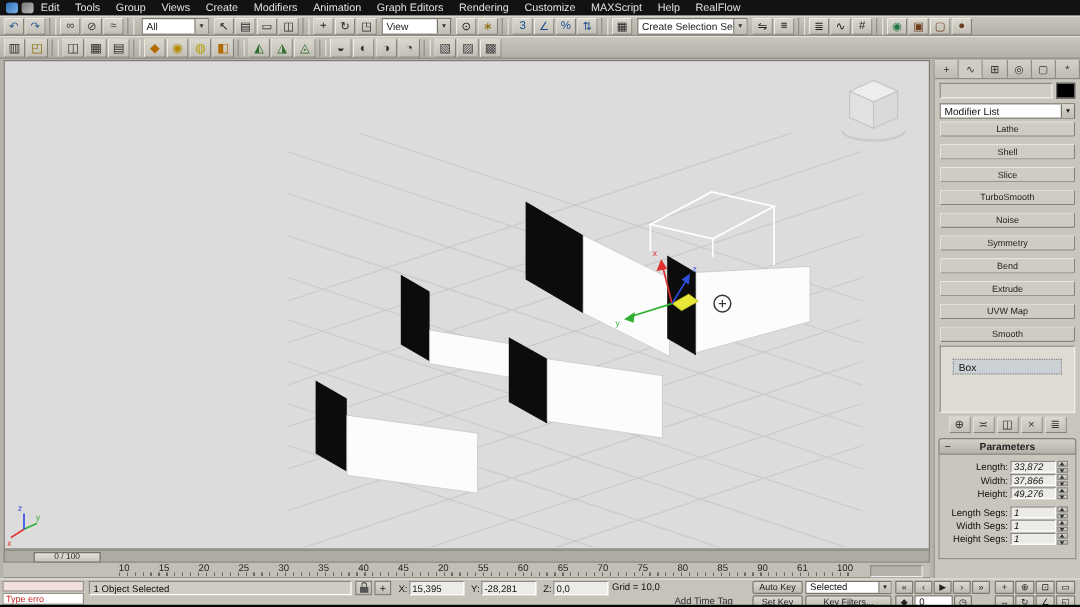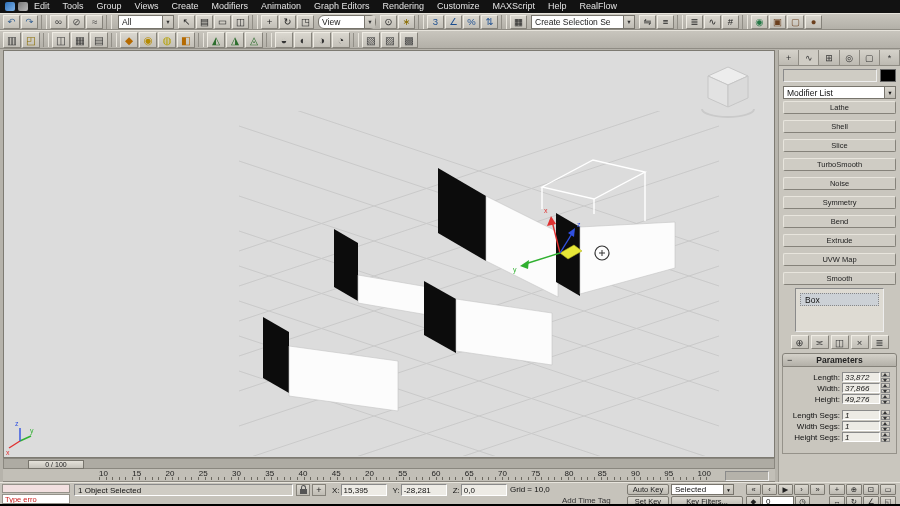--- a/index.html
+++ b/index.html
@@ -16,21 +16,21 @@
   
   .toolbar{position:absolute;left:0;width:900px;background:linear-gradient(var(--toolbar_bg),#b3b0a8);border-top:1px solid #e6e3db;border-bottom:1px solid #8f8c84;display:flex;align-items:center;box-sizing:border-box;padding:0 3px;gap:2px;}
   .toolbar.row1{top:13px;height:17px;}
   .toolbar.row2{top:30px;height:19px;}
   .tgroup{display:flex;align-items:center;gap:1px;}
   .tbtn{width:17px;height:14px;display:flex;align-items:center;justify-content:center;font-size:9.5px;color:#333;background:linear-gradient(#dad7cf,#c2bfb7);border:1px solid;border-color:#efece4 #85827a #85827a #efece4;box-sizing:border-box;border-radius:1px;cursor:default;}
   .row2 .tbtn{width:18px;height:16px;font-size:10.5px;}
   .toolbar-sep{width:4px;height:14px;border-left:1px solid #918e86;border-right:1px solid #e8e5dd;margin:0 2px;}
   .tdrop{height:14px;background:#fff;border:1px solid #77746c;display:flex;align-items:center;font-size:8.5px;color:#222;padding-left:3px;box-sizing:border-box;margin:0 2px;}
   .tdrop .arrow{margin-left:auto;width:11px;height:100%;background:linear-gradient(#dad7cf,#bfbcb4);border-left:1px solid #77746c;display:flex;align-items:center;justify-content:center;font-size:5.5px;color:#333;box-sizing:border-box;}
-  .w56{width:56px;} .w58{width:58px;border-radius:6px;} .w108{width:104px;}
+  .w56{width:56px;} .w58{width:58px;} .w108{width:92px;}
 
   
   .viewport{position:absolute;left:3px;top:50px;width:772px;height:408px;background:var(--viewport_bg);border:1px solid #7d7a72;box-sizing:border-box;}
   .viewport svg{display:block;}
   .wallb{fill:#0c0c0c;}
   .wallw{fill:#fcfcfc;stroke:#c4c4c4;stroke-width:0.6;}
   .wire{fill:none;stroke:#fff;stroke-width:1.4;}
   .wireln{stroke:#fff;stroke-width:1.4;}
   .gridln{stroke:#cacaca;stroke-width:1;}
   .gx{stroke:var(--gizmo_x);stroke-width:1.4;} .gxf{fill:var(--gizmo_x);}
@@ -45,21 +45,21 @@
   .tabs{display:flex;height:15px;border-bottom:1px solid #8f8c84;}
   .tab{flex:1;display:flex;align-items:center;justify-content:center;font-size:9px;color:#333;background:linear-gradient(#d5d2ca,#bdbab2);border-right:1px solid #8f8c84;cursor:default;}
   .tab.active{background:#cfccc4;}
   .namerow{display:flex;gap:3px;padding:3px 4px;align-items:center;}
   .namefield{flex:1;height:11px;background:#cfccc4;border:1px solid;border-color:#8a8a8a #eeeeee #eeeeee #8a8a8a;font-size:8px;color:#222;}
   .swatch{width:14px;height:11px;background:#000;border:1px solid #666;}
   .modlist{margin:1px 4px 2px;height:13px;background:#fff;border:1px solid #77746c;display:flex;align-items:center;font-size:8.5px;color:#111;padding-left:3px;box-sizing:border-box;}
   .modlist .arrow{margin-left:auto;width:11px;height:100%;background:linear-gradient(#dad7cf,#bfbcb4);border-left:1px solid #77746c;display:flex;align-items:center;justify-content:center;font-size:5.5px;box-sizing:border-box;}
   .modgrid{display:grid;grid-template-columns:1fr;gap:6px;margin:2px 4px;}
   .modbtn{height:11px;background:#cfccc4;border:1px solid;border-color:#e8e5dd #85827a #85827a #e8e5dd;font-size:7.5px;display:flex;align-items:center;justify-content:center;color:#222;border-radius:2px;cursor:default;white-space:nowrap;overflow:hidden;}
-  .stackbox{margin:3px 16px;height:34px;background:#dedbd3;border:1px solid;border-color:#8a8a8a #eeeeee #eeeeee #8a8a8a;padding:4px;box-sizing:content-box;}
+  .stackbox{margin:3px 4px;height:34px;background:#dedbd3;border:1px solid;border-color:#8a8a8a #eeeeee #eeeeee #8a8a8a;padding:10px;box-sizing:content-box;}
   .stackitem{height:11px;background:#ccd1d6;border:1px dotted #888;font-size:8.5px;display:flex;align-items:center;padding-left:4px;color:#111;}
   .stackicons{display:flex;gap:2px;margin:0 4px 2px;justify-content:center;}
   .stackicons .tbtn{width:18px;height:14px;}
   .rollout{margin:4px 3px 0;}
   .rollhead{height:12px;background:linear-gradient(#d4d1c9,#b3b0a8);border:1px solid #85827a;border-radius:3px 3px 0 0;display:flex;align-items:center;justify-content:center;font-size:8.5px;font-weight:bold;color:#222;position:relative;}
   .rollhead .minus{position:absolute;left:4px;font-weight:normal;font-size:9px;}
   .rollbody{border:1px solid #95928a;border-top:none;padding:4px 1px 6px;background:var(--panel_bg);}
   .prow{display:flex;align-items:center;justify-content:flex-end;margin:1px 5px;}
   .plabel{font-size:8px;color:#111;margin-right:2px;white-space:nowrap;}
   .pfield{width:38px;height:10px;background:#edebe5;border:1px solid;border-color:#8a8a8a #ffffff #ffffff #8a8a8a;font-size:8px;display:flex;align-items:center;padding-left:2px;box-sizing:border-box;color:#111;font-style:italic;}
@@ -94,21 +94,21 @@
   .coord{display:flex;align-items:center;gap:1px;}
   .clabel{font-size:8px;color:#111;}
   .cfield{width:42px;height:10px;background:#edebe5;border:1px solid;border-color:#8a8a8a #ffffff #ffffff #8a8a8a;font-size:8px;display:flex;align-items:center;padding-left:2px;color:#111;box-sizing:content-box;}
   .gridlabel{position:absolute;left:510px;top:2px;font-size:8px;color:#111;white-space:nowrap;}
   .prompt{position:absolute;left:74px;top:12px;width:480px;height:11px;background:var(--prompt_bg);color:#e8e8e8;font-size:8px;display:flex;align-items:center;padding-left:4px;box-sizing:border-box;}
   .timetag{position:absolute;left:562px;top:13px;font-size:8px;color:#333;white-space:nowrap;}
   .btnui{position:absolute;height:11px;background:linear-gradient(#dcd9d1,#bdbab2);border:1px solid #7d7a72;font-size:7.5px;display:flex;align-items:center;justify-content:center;color:#222;box-sizing:border-box;border-radius:2px;white-space:nowrap;}
   .autokey{left:627px;top:1px;width:42px;}
   .setkey{left:627px;top:13px;width:42px;}
   .keyfilters{left:671px;top:13px;width:72px;}
-  .selecteddrop{position:absolute;left:671px;top:1px;width:63px;height:11px;background:#fff;border:1px solid #77746c;display:flex;align-items:center;font-size:8px;color:#111;padding-left:3px;box-sizing:border-box;text-align:right;}
+  .selecteddrop{position:absolute;left:671px;top:1px;width:72px;height:11px;background:#fff;border:1px solid #77746c;display:flex;align-items:center;font-size:8px;color:#111;padding-left:3px;box-sizing:border-box;text-align:right;}
   .selecteddrop .arrow{margin-left:auto;width:10px;height:100%;background:linear-gradient(#dad7cf,#bfbcb4);border-left:1px solid #77746c;display:flex;align-items:center;justify-content:center;font-size:5px;box-sizing:border-box;}
   .sbtn{width:15px;height:11px;display:flex;align-items:center;justify-content:center;font-size:7.5px;background:linear-gradient(#dcd9d1,#bdbab2);border:1px solid #7d7a72;color:#222;box-sizing:border-box;border-radius:1px;}
   .transport1{position:absolute;left:746px;top:1px;display:flex;gap:1px;}
   .transport2{position:absolute;left:746px;top:13px;display:flex;gap:1px;align-items:center;}
   .framefield{width:32px;height:11px;background:#fff;border:1px solid #77746c;font-size:8px;display:flex;align-items:center;padding-left:3px;color:#111;box-sizing:border-box;}
   .nav1{position:absolute;left:829px;top:1px;display:flex;gap:1px;}
   .nav2{position:absolute;left:829px;top:13px;display:flex;gap:1px;}
   .nav1 .sbtn,.nav2 .sbtn{width:16px;}
   .letterbox{position:absolute;left:0;top:504px;width:900px;height:2px;background:#000;}
 </style>
@@ -444,21 +444,21 @@
         <span>45</span>
         <span>20</span>
         <span>55</span>
         <span>60</span>
         <span>65</span>
         <span>70</span>
         <span>75</span>
         <span>80</span>
         <span>85</span>
         <span>90</span>
-        <span>95</span>
+        <span>61</span>
         <span>100</span>
       </div>
     <div class="ruler-endbox"></div>
   </div>
 
   <div class="status">
     <div class="listener-top"></div>
     <div class="listener-bot">
       <span>Type erro</span>
     </div>

